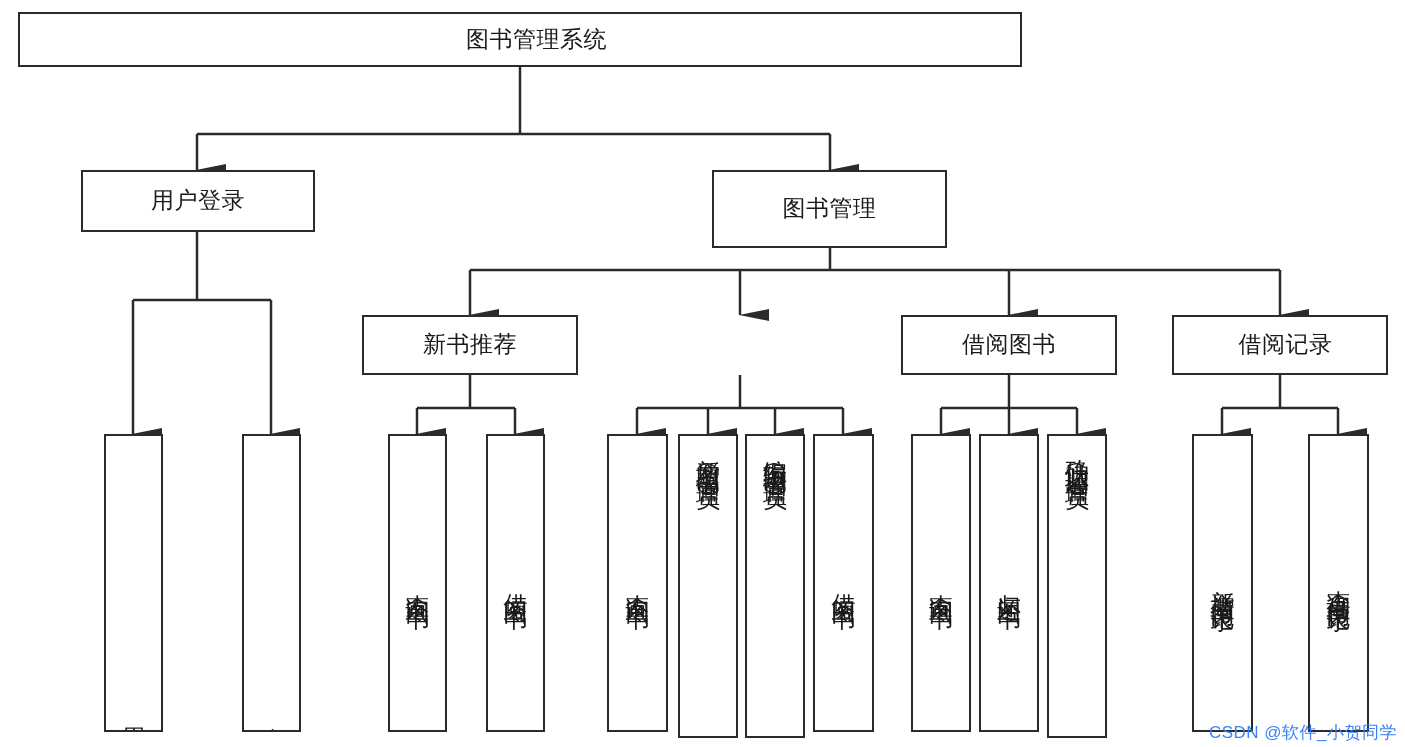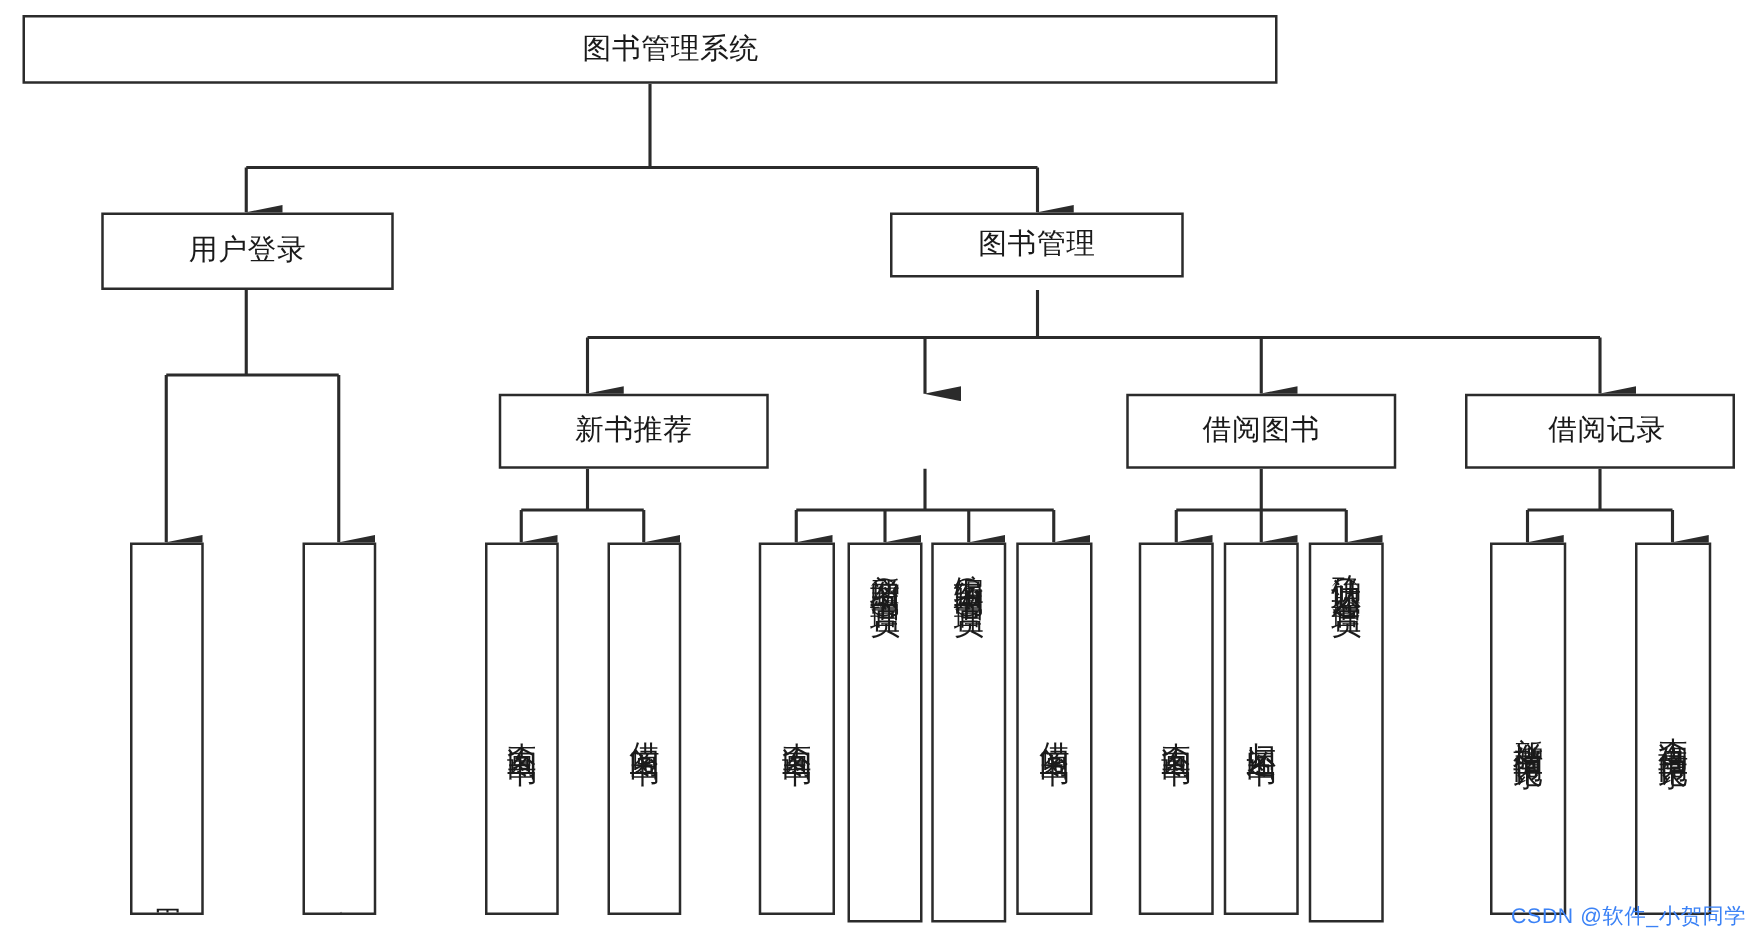--- a/index.html
+++ b/index.html
@@ -140,25 +140,25 @@
     </g>
   </svg>
 
   <div class="node h root" style="left:18px; top:12px; width:1004px; height:55px;padding-left:33px;">
     <span class="lbl">图书管理系统</span>
   </div>
 
   <div class="node h" style="left:81px; top:170px; width:234px; height:62px;">
     <span class="lbl">用户登录</span>
   </div>
-  <div class="node h" style="left:712px; top:170px; width:235px; height:52px;">
+  <div class="node h" style="left:712px; top:170px; width:235px; height:78px;">
     <span class="lbl">图书管理</span>
   </div>
 
-  <div class="node h" style="left:362px; top:315px; width:216px; height:60px;margin-left:37px;">
+  <div class="node h" style="left:362px; top:315px; width:216px; height:60px;">
     <span class="lbl">新书推荐</span>
   </div>
   <div class="node h" style="left:901px; top:315px; width:216px; height:60px;">
     <span class="lbl">借阅图书</span>
   </div>
   <div class="node h" style="left:1172px; top:315px; width:216px; height:60px;padding-left:11px;">
     <span class="lbl">借阅记录</span>
   </div>
 
   <div class="node v" style="left:104px; top:434px; width:59px; height:298px;">

